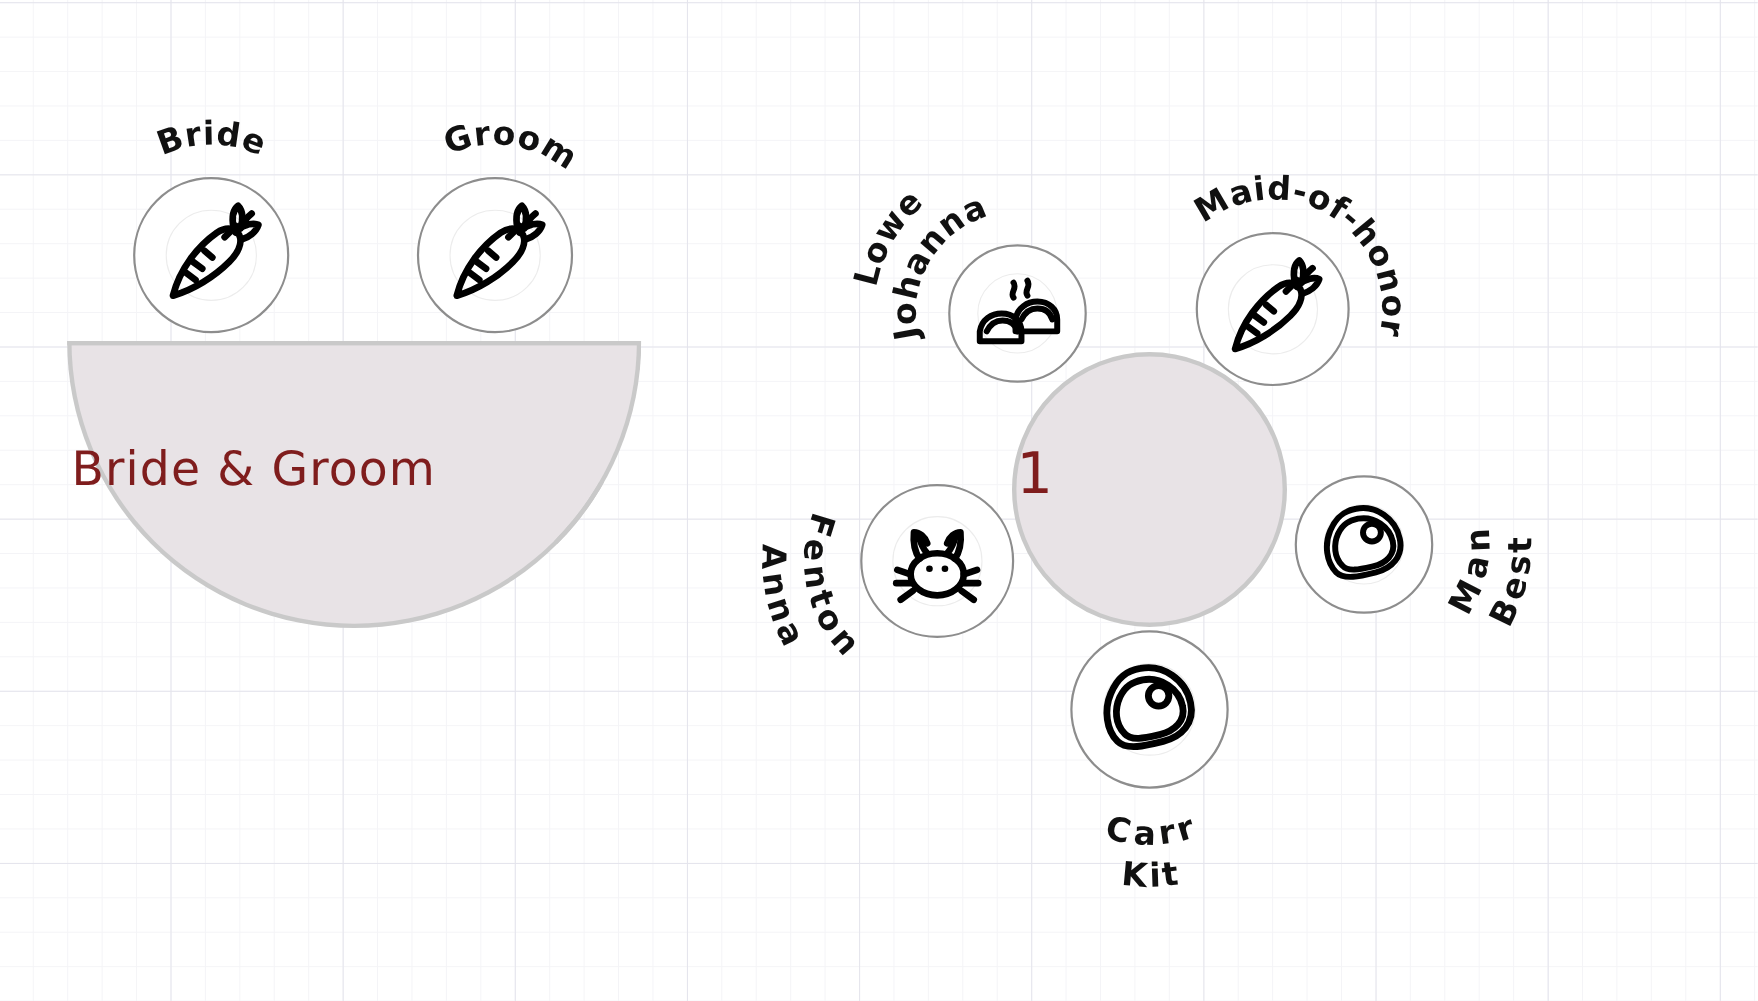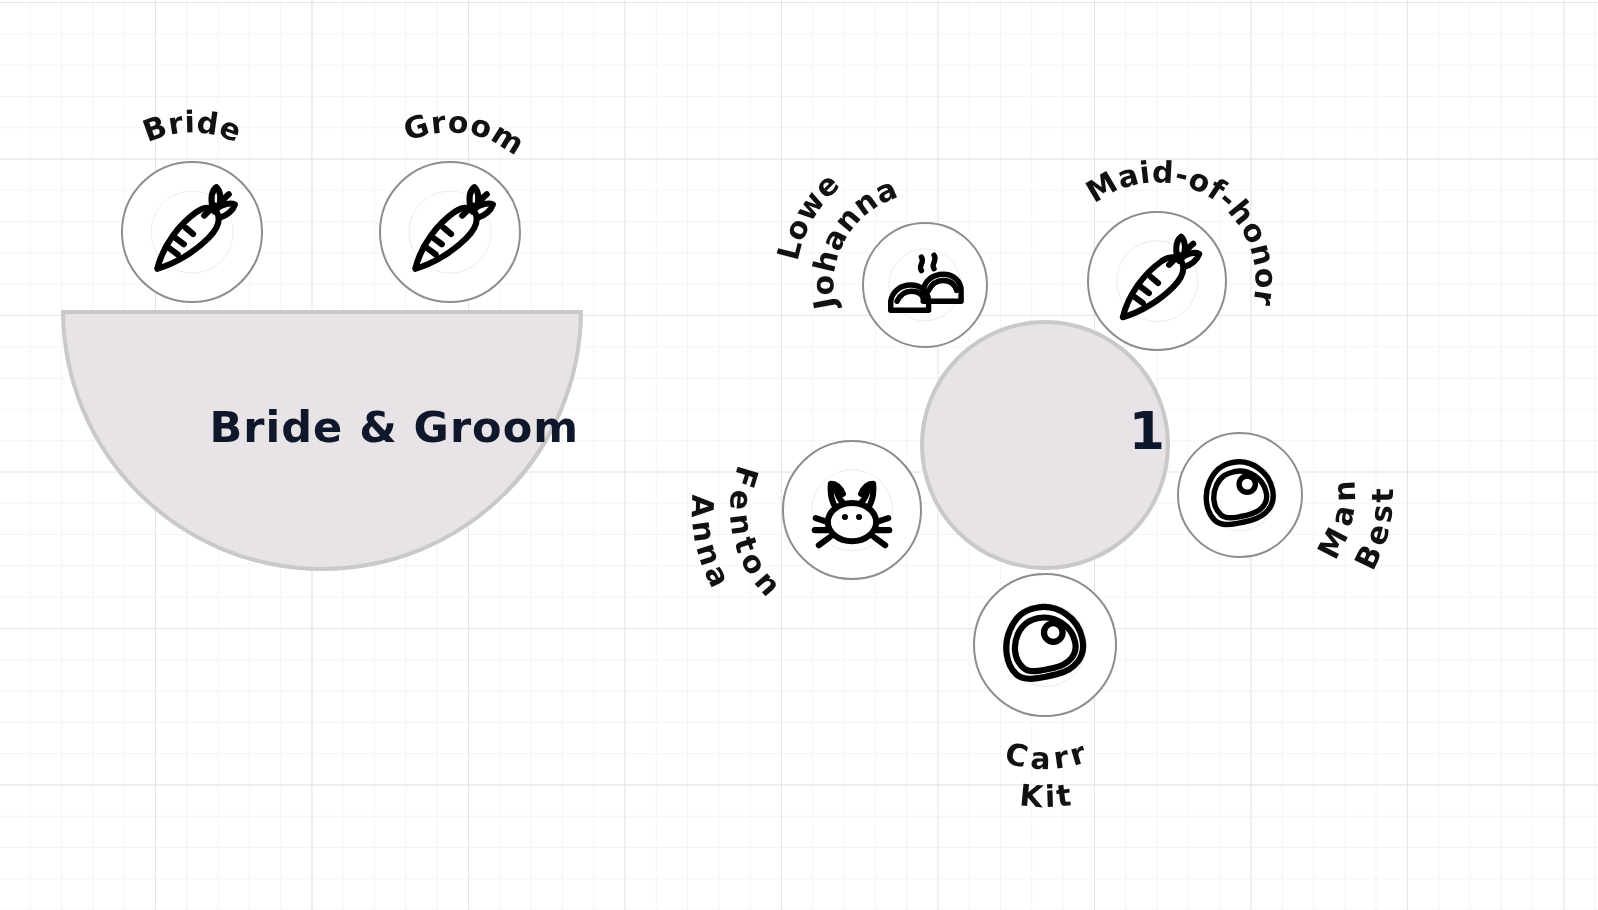--- a/index.html
+++ b/index.html
@@ -42,24 +42,24 @@
     border-radius: 50%;
   }
   .table-half {
     border-radius: 0 0 1000px 1000px / 0 0 1000px 1000px;
     border-top-width: 4px;
   }
   .table-label {
     position: absolute;
     left: 0;
     width: 100%;
-    text-align: right;
-    color: #0f172a;
+    text-align: left;
+    color: #7f1d1d;
     font-family: "DejaVu Sans", sans-serif;
-    font-weight: 700;
+    font-weight: 400;
     letter-spacing: 1px;
     white-space: nowrap;
   }
   .head-label {
     font-size: 43px;
     top: 88px;
   }
   .round-label {
     font-size: 52px;
     top: 77px;

